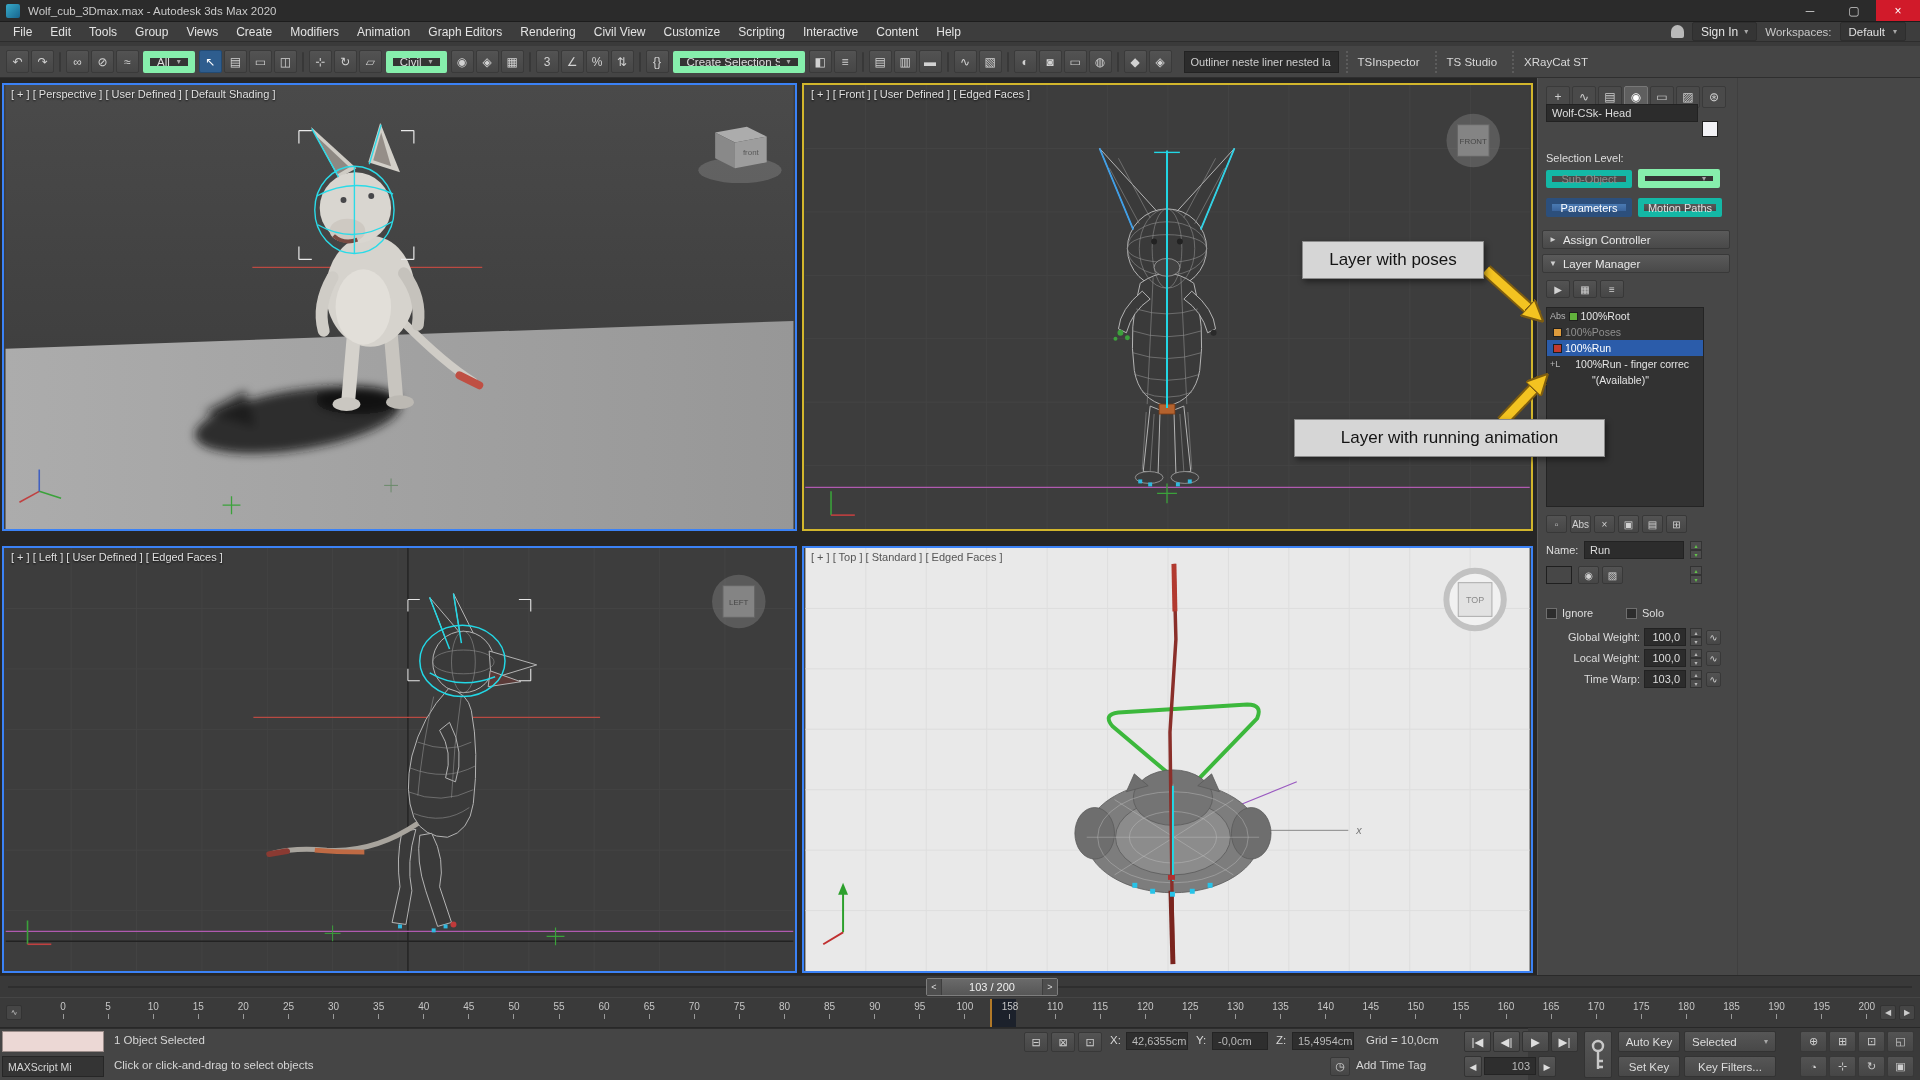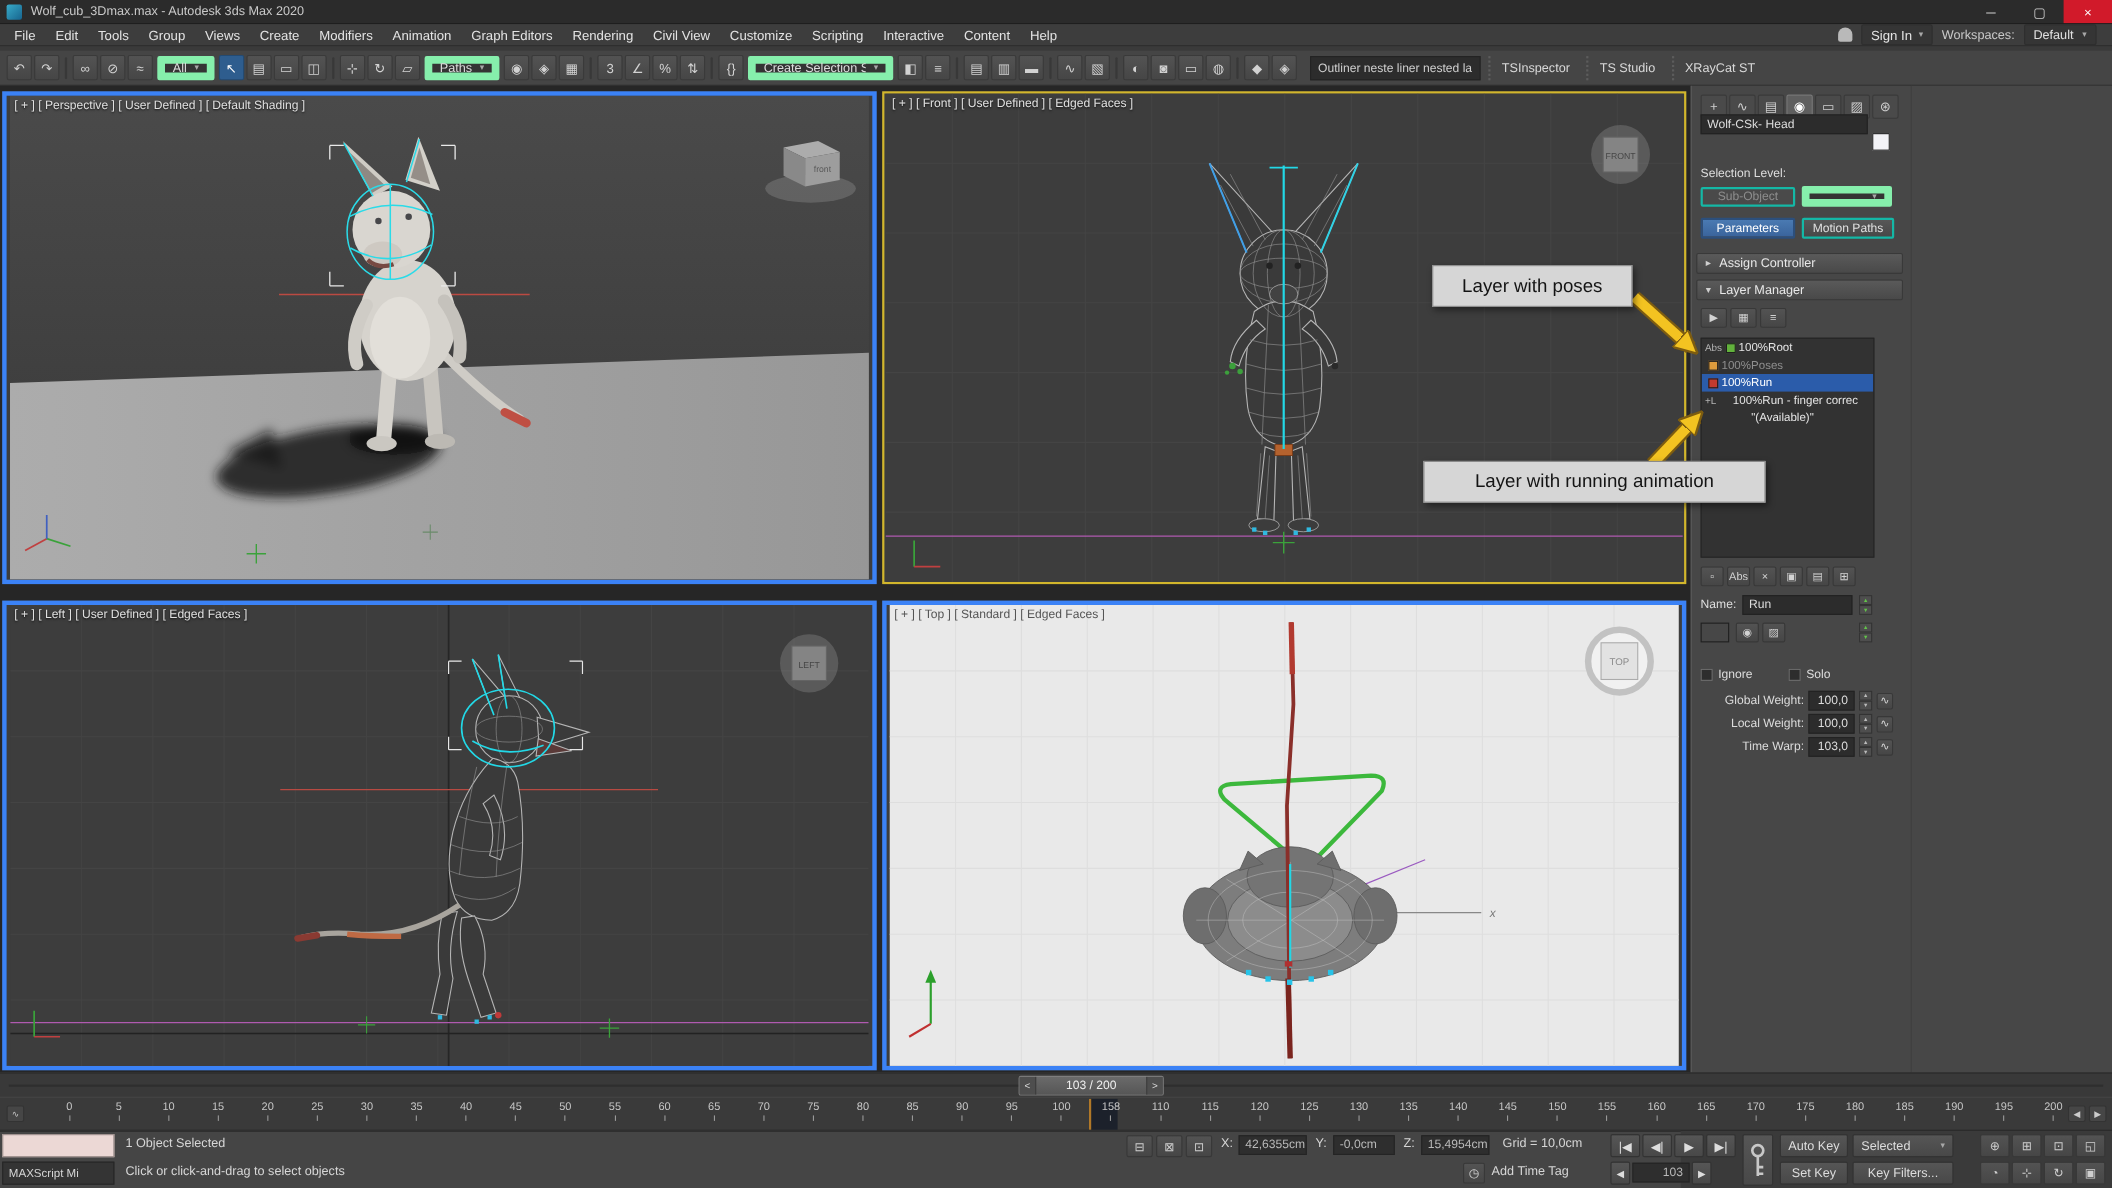--- a/index.html
+++ b/index.html
@@ -41,21 +41,21 @@
   .dd { height:22px; display:flex; align-items:center; gap:7px; background:#343434;
     border:7px solid #86efac; padding:0 7px; font-size:11.5px; color:#ddd; border-radius:2px; }
   .tb-field { height:22px; width:155px; background:#2c2c2c; border:1px solid #232323; color:#cfcfcf;
     font-size:11px; display:flex; align-items:center; padding:0 6px; margin-left:8px;
     white-space:nowrap; overflow:hidden; }
   .plugin-tab { font-size:11.5px; color:#d8d8d8; padding:0 10px; height:22px; display:flex;
     align-items:center; border-left:2px dotted #5c5c5c; margin-left:3px; white-space:nowrap; }
 
   
   #viewport-area { position:absolute; top:78px; left:0; width:1537px; height:897px; background:#262626; }
-  .viewport { position:absolute; border:4px solid #3b82f6; overflow:hidden; background:#3d3d3d; }
+  .viewport { position:absolute; border:2px solid #3b82f6; overflow:hidden; background:#3d3d3d; }
   .viewport.active { border:2px solid #d2b62c; }
   .vp-label { position:absolute; top:3px; left:7px; font-size:11px; color:#e0e0e0; z-index:2;
     text-shadow:0 1px 2px rgba(0,0,0,0.8); white-space:nowrap; }
   .viewport svg { position:absolute; left:0; top:0; width:100%; height:100%; display:block; }
   #vp-persp { left:2px;  top:5px;   width:795px; height:448px; }
   #vp-front { left:802px; top:5px;  width:731px; height:448px; }
   #vp-left  { left:2px;  top:468px; width:795px; height:427px; }
   #vp-top   { left:802px; top:468px; width:731px; height:427px; }
 
   
@@ -64,21 +64,21 @@
   .panel-col { position:absolute; left:0; top:0; width:200px; height:100%; border-right:1px solid #3f3f3f; }
   .p-abs { position:absolute; }
   .p-tabs { display:flex; gap:2px; }
   .p-tab { width:24px; height:22px; display:flex; align-items:center; justify-content:center;
     font-size:12px; color:#cfcfcf; background:#4a4a4a; border:1px solid #3a3a3a; border-radius:2px; }
   .p-tab.active { background:#5f5f5f; border-color:#777; color:#fff; }
   .field { background:#2c2c2c; border:1px solid #222; color:#ddd; font-size:11px;
     display:flex; align-items:center; padding:0 5px; height:18px; }
   .swatch { border:1px solid #1f1f1f; }
   .p-label { font-size:11px; color:#dedede; }
-  .p-btn { background:linear-gradient(#575757,#484848); border:2px solid #14b8a6; color:#e0e0e0;
+  .p-btn { background:linear-gradient(#575757,#484848); border:6px solid #14b8a6; color:#e0e0e0;
     font-size:11px; display:flex; align-items:center; justify-content:center; border-radius:2px; }
   .p-btn.blue { background:linear-gradient(#4a7ab2,#3a649c); border-color:#2c4f7c; color:#fff; }
   .p-btn.disabled { color:#8d8d8d; background:#4a4a4a; }
   .rollout { height:19px; background:linear-gradient(#5a5a5a,#494949); border:1px solid #393939;
     border-radius:2px; display:flex; align-items:center; gap:6px; padding:0 6px;
     font-size:11.5px; color:#e8e8e8; }
   .rollout .caret { font-size:8px; color:#cfcfcf; }
   .mini-btn { width:21px; height:18px; display:flex; align-items:center; justify-content:center;
     font-size:10px; color:#d2d2d2; background:linear-gradient(#535353,#464646);
     border:1px solid #383838; border-radius:2px; }
@@ -247,21 +247,21 @@
         <span>⊹</span>
       </span>
       <span class="icon-btn">
         <span>↻</span>
       </span>
       <span class="icon-btn">
         <span>▱</span>
       </span>
     </div>
   <span class="dd">
-    <span>Paths</span>
+    <span>Civil</span>
     <span class="caret">▾</span>
   </span>
   <div class="tb-seg">
 
   <span class="icon-btn">
         <span>◉</span>
       </span>
       <span class="icon-btn">
         <span>◈</span>
       </span>

